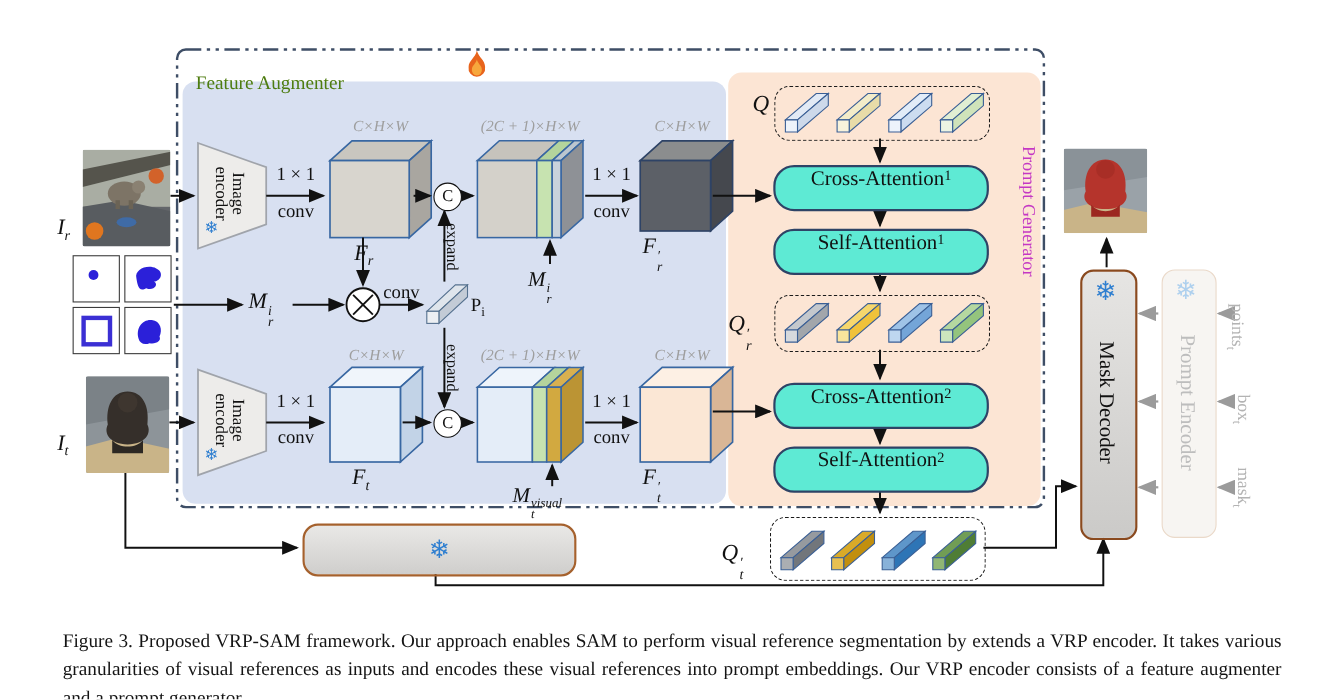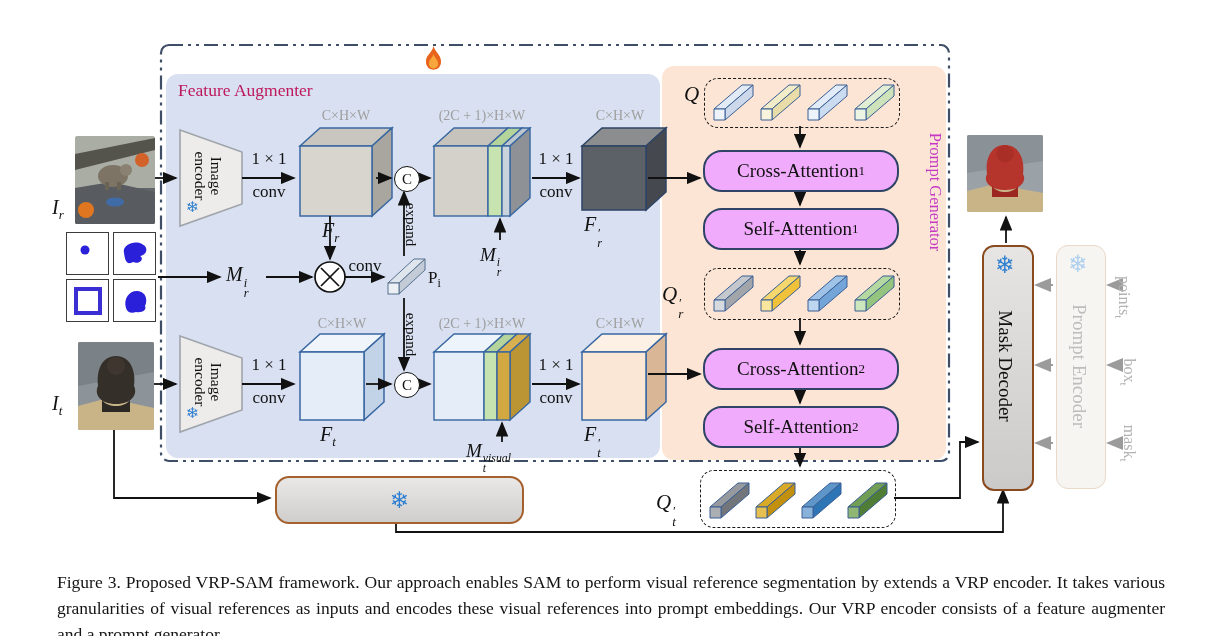--- a/index.html
+++ b/index.html
@@ -6,25 +6,25 @@
   #canvas{position:relative;width:1219px;height:636px;background:#ffffff;
     font-family:"Liberation Serif",serif;color:#111;overflow:hidden}
   .abs{position:absolute}.z2{z-index:2}
   svg.overlay{position:absolute;left:0;top:0;z-index:1;pointer-events:none}
   .panel{position:absolute;border-radius:12px;z-index:0}
   .vert{transform:rotate(90deg)}
   .mlabel{font-style:italic;font-size:20px;white-space:nowrap}
   .mlabel sub{font-size:13px;font-style:italic}
   .ss{display:inline-flex;flex-direction:column;vertical-align:-0.45em;
       line-height:.85;font-size:.62em;margin-left:1px;font-style:italic}
-  .dims{font-size:14px;color:#9e9e9e;white-space:nowrap;text-align:center}
+  .dims{font-style:italic;font-size:14px;color:#9e9e9e;white-space:nowrap;text-align:center}
   .convlbl{display:flex;flex-direction:column;align-items:center;font-size:17px;
       line-height:17px;row-gap:16px;text-align:center;z-index:2;position:absolute}
-  .attn{position:absolute;left:703px;width:192px;height:38px;background:#f0abfc;
-      border:2px solid #2e4366;border-radius:19px;display:flex;align-items:center;
+  .attn{position:absolute;left:703px;width:192px;height:38px;background:#5eead4;
+      border:2px solid #2e4366;border-radius:19px;display:flex;
       justify-content:center;font-size:19px;z-index:2}
   .attn sub{font-size:13px}
   .tokbox{position:absolute;border:1.6px dashed #1a1a1a;border-radius:14px;z-index:2}
   .ccirc{position:absolute;width:24px;height:24px;border:1.7px solid #111;border-radius:50%;
       background:#fff;display:flex;align-items:center;justify-content:center;
       font-size:15px;z-index:2}
   .snow{font-family:"DejaVu Sans",sans-serif;color:#2f7fd0;z-index:2}
   .photo{position:absolute;z-index:2;overflow:hidden;border-radius:2px}
   .gridbox{position:absolute;z-index:2;display:grid;grid-template-columns:43px 43px;
       grid-template-rows:43px 43px;gap:4px}
@@ -205,21 +205,21 @@
     </g>
   </svg>
 
   <span class="abs z2" style="left:424px;top:46px">
     <svg width="19" height="24" viewBox="0 0 19 24">
       <path d="M9.5 0 C11 6 17 9 17 15 A7.6 7.6 0 1 1 2 15 C2 9 8 7 9.5 0 Z" fill="#e8641c"></path>
       <path d="M9.5 8 C10.5 12 14 13.5 14 17 A4.6 4.6 0 1 1 5 17 C5 13.5 8.6 12 9.5 8 Z" fill="#f7a73c"></path>
     </svg>
   </span>
 
-  <span class="abs z2" style="left:178px;top:80px;font-size:17.5px;color:#be185d">Feature Augmenter</span>
+  <span class="abs z2" style="left:178px;top:65px;font-size:17.5px;color:#4d7c0f">Feature Augmenter</span>
   <div class="abs z2 vert" style="left:870px;top:182px;width:130px;height:20px;text-align:center;font-size:16.5px;color:#c438c4">
     <span>Prompt Generator</span>
   </div>
 
   <span class="abs z2 mlabel" style="left:52px;top:196px"><i>I</i><sub>r</sub></span>
   <div class="photo" style="left:75px;top:136px;width:80px;height:88px">
     <svg width="80" height="88">
       <rect width="80" height="88" fill="#a9ada3"></rect>
       <polygon points="0,18 80,2 80,14 0,34" fill="#55544c"></polygon>
       <rect y="52" width="80" height="36" fill="#63666a"></rect>

